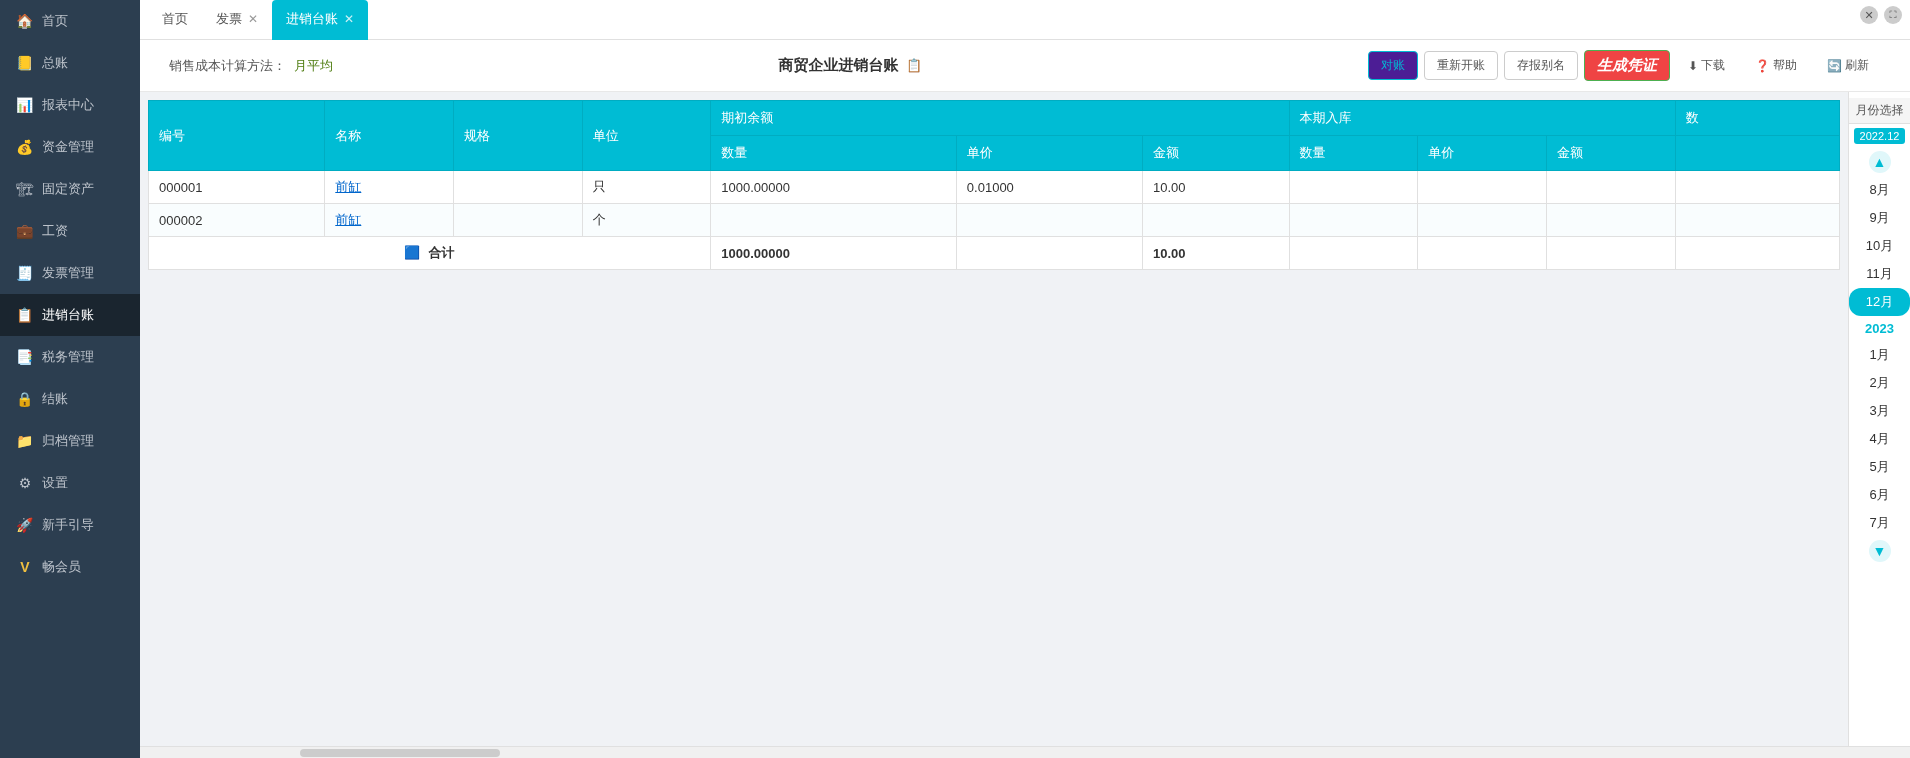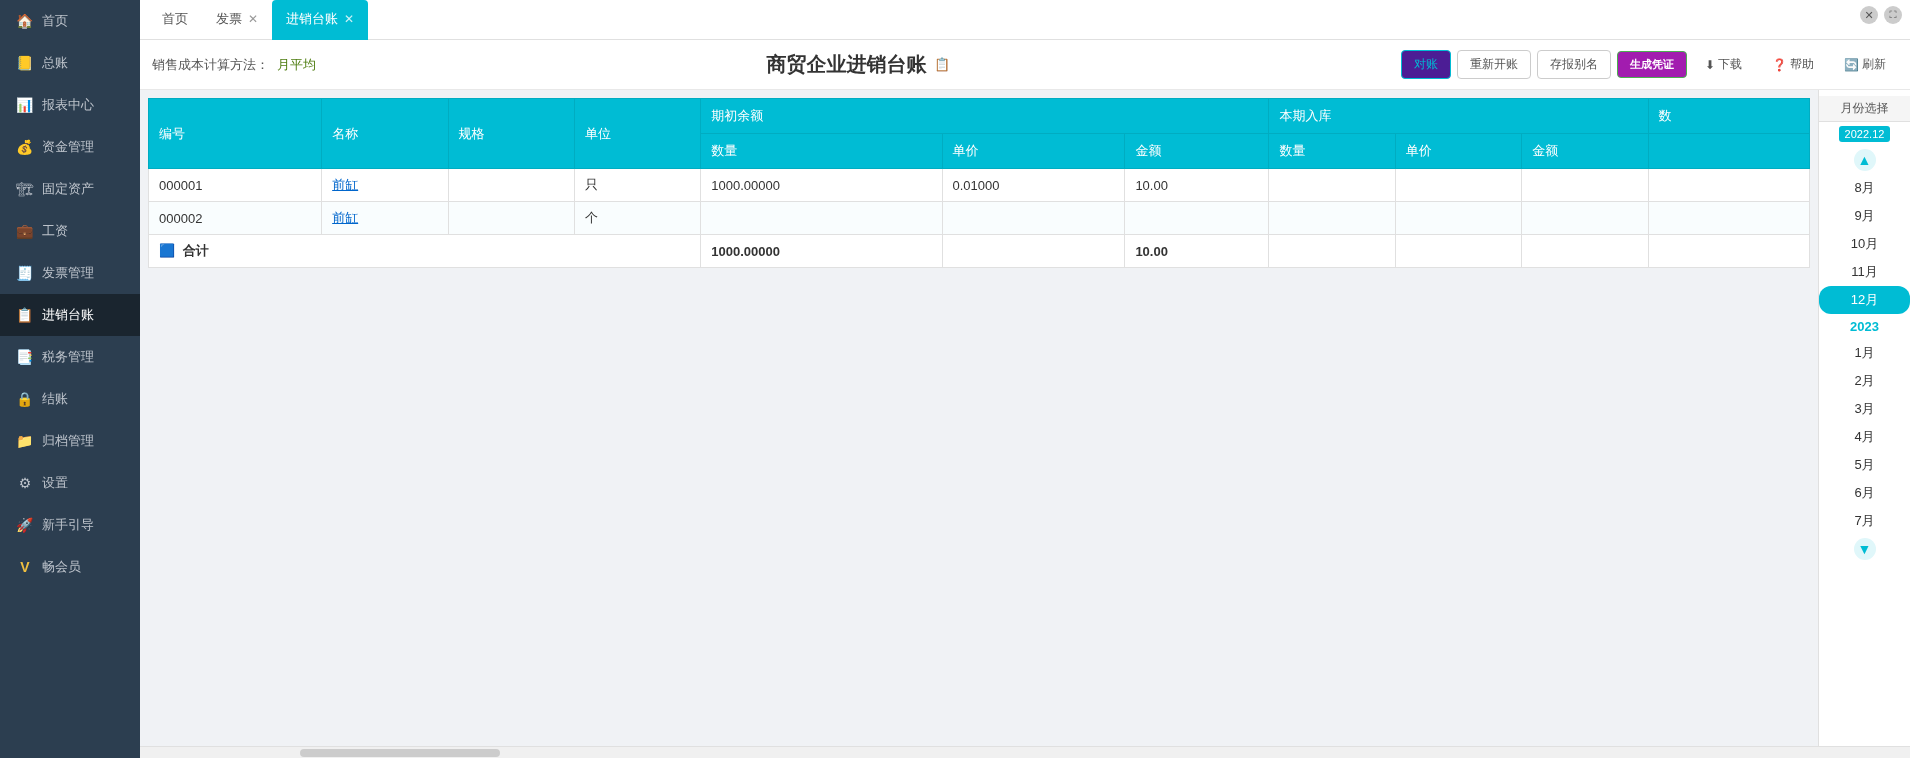--- a/index.html
+++ b/index.html
@@ -68,39 +68,39 @@
       font-size: 12px;
       color: rgba(255,255,255,0.8);
       cursor: pointer;
     }
     .tab:not(.active) .close-btn { color: #999; }
 
     
     .page-header {
       display: flex;
       align-items: center;
-      padding: 10px 12px;
+      padding: 10px 29px;
       background: #fff;
       border-bottom: 1px solid #e8e8e8;
       flex-shrink: 0;
       gap: 8px;
     }
     .page-header .cost-method {
       font-size: 13px;
       color: #555;
     }
     .page-title-area {
       flex: 1;
       display: flex;
       justify-content: center;
       align-items: center;
       gap: 8px;
     }
     .page-title {
-      font-size: 20px;
+      font-size: 15px;
       font-weight: bold;
       color: #333;
     }
     .page-title-icon {
       color: #00bcd4;
       cursor: pointer;
     }
     .toolbar-buttons {
       display: flex;
       align-items: center;
@@ -108,21 +108,21 @@
     }
     .btn {
       padding: 5px 12px;
       border-radius: 4px;
       border: 1px solid #ccc;
       cursor: pointer;
       font-size: 12px;
       background: #fff;
       color: #333;
     }
-    .btn-primary { background: #a21caf; color: #fff; border-color: #4caf50; font-weight: bold; font-size: 11px; }
+    .btn-primary { background: #ef4444; color: #fff; border-color: #4caf50; font-weight: bold; font-size: 15px; font-style: italic; }
     .btn-outline-teal { border: 1px solid #00bcd4; color: #00bcd4; background: #4c1d95; }
     .btn-outline-gray { border: 1px solid #ccc; color: #555; background: #fff; }
     .btn-icon { border: none; background: none; color: #555; cursor: pointer; font-size: 12px; display: flex; align-items: center; gap: 3px; }
 
     
     .window-controls {
       position: absolute;
       top: 6px;
       right: 8px;
       display: flex;
@@ -190,21 +190,21 @@
     .group-header th {
       background: #00bcd4;
     }
     .sub-header th {
       background: #00bcd4;
     }
     .total-icon { color: #00bcd4; margin-right: 4px; }
 
     
     .month-panel {
-      width: 92px;
+      width: 62px;
       background: #fff;
       border-left: 1px solid #e0e0e0;
       display: flex;
       flex-direction: column;
       align-items: center;
       padding: 6px 0;
       flex-shrink: 0;
       overflow-y: auto;
     }
     .month-panel-title {
@@ -429,21 +429,21 @@
             <td></td>
             <td></td>
             <td></td>
             <td></td>
             <td></td>
             <td></td>
             <td></td>
           </tr>
 
           <tr class="total-row">
-            <td colspan="4" style="text-align:left;">
+            <td colspan="4" style="text-align:center;">
               <span class="total-icon">🟦</span>
               <span>合计</span>
             </td>
             <td>1000.00000</td>
             <td></td>
             <td>10.00</td>
             <td></td>
             <td></td>
             <td></td>
             <td></td>

